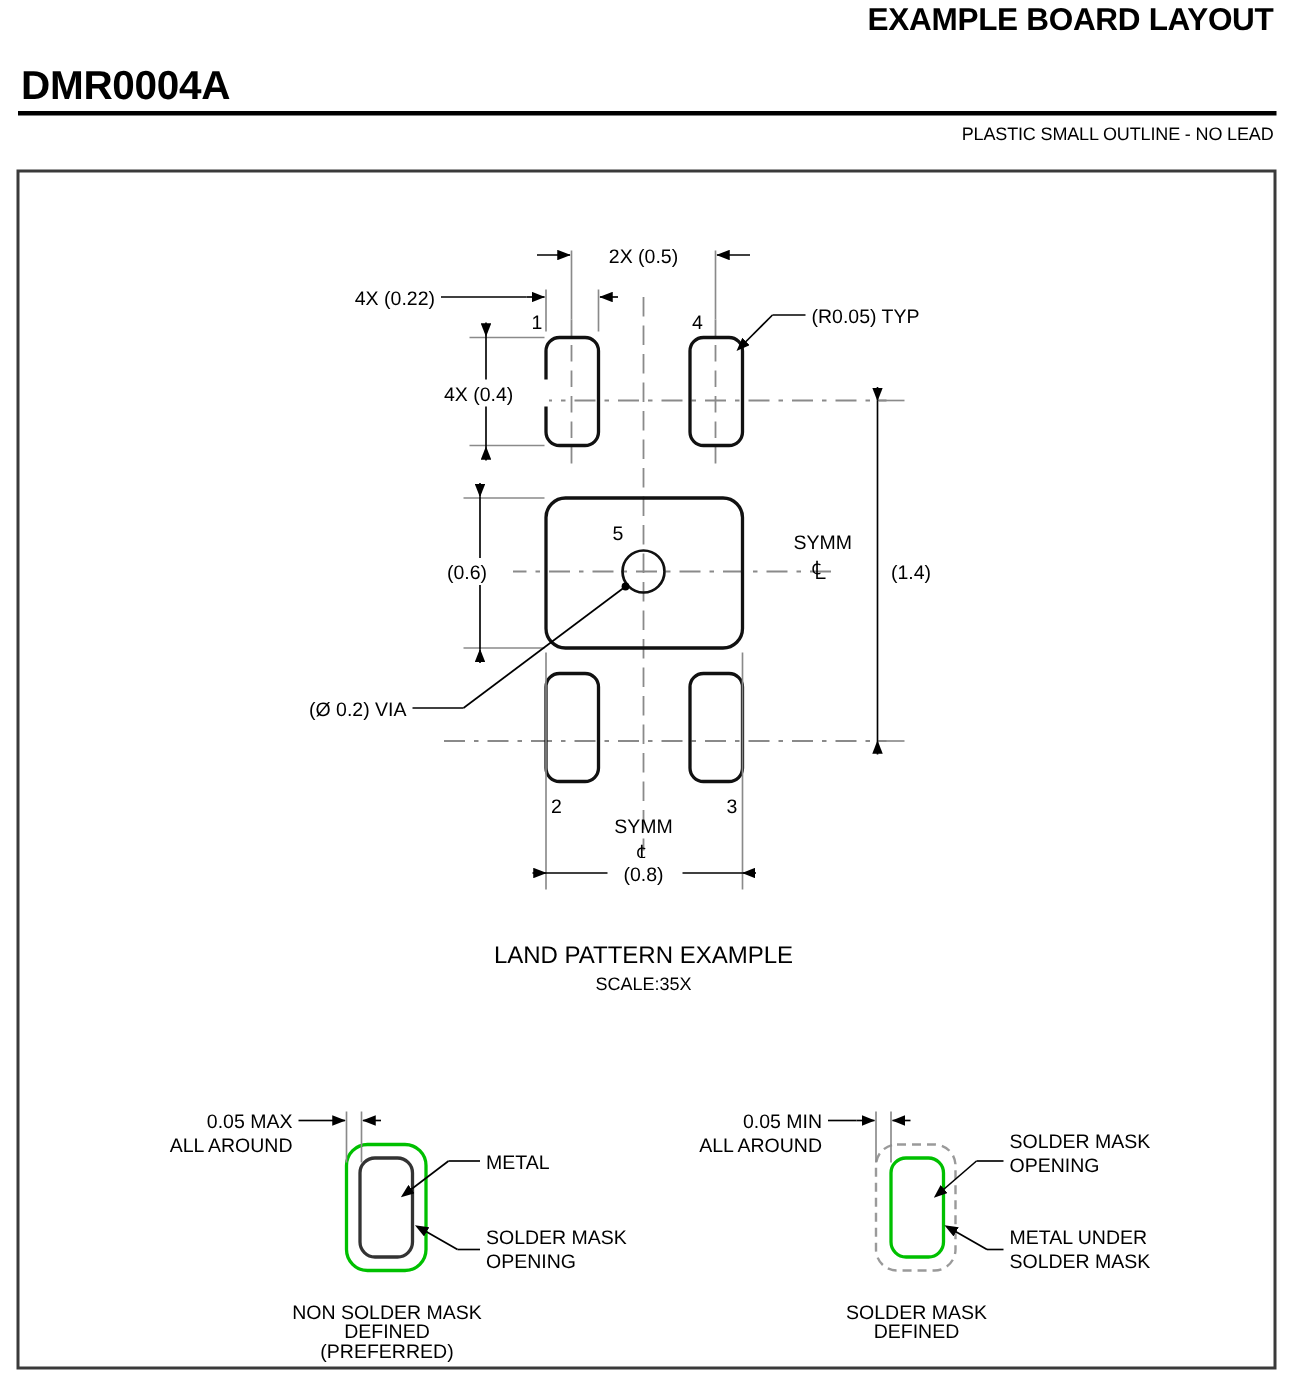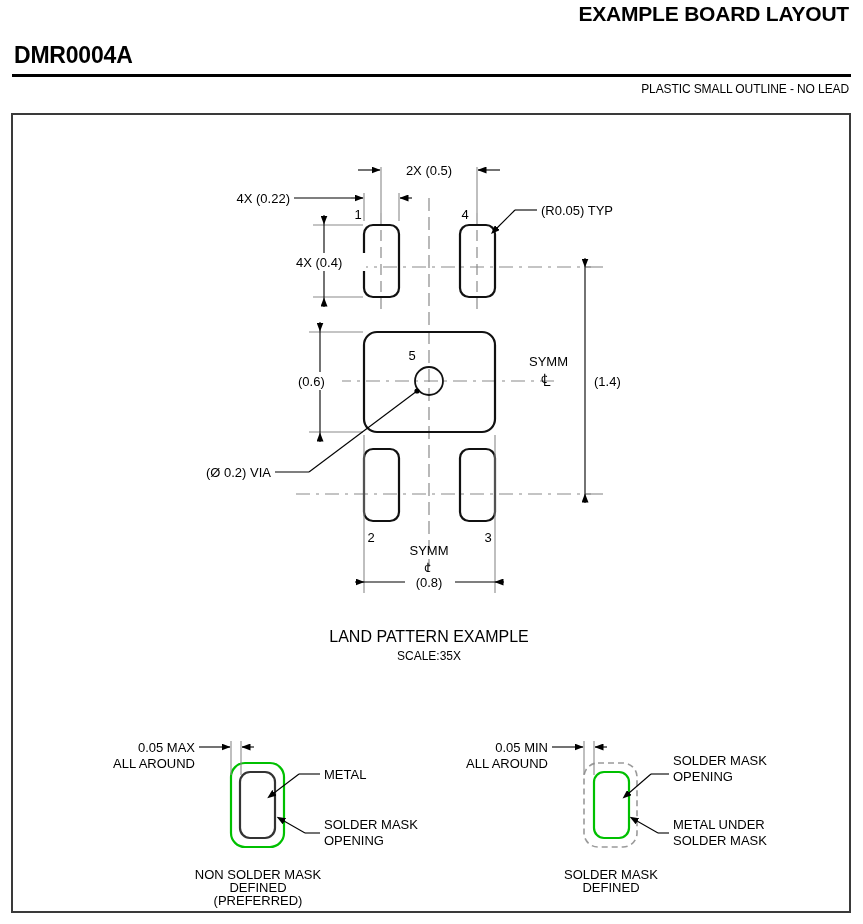--- a/index.html
+++ b/index.html
@@ -28,21 +28,21 @@
     font-size: 21px;
     font-weight: bold;
     letter-spacing: -0.2px;
     white-space: nowrap;
     text-align: center;
   }
   .hdr-partnum {
     position: absolute;
     left: 14px;
     top: 42px;
-    font-size: 23px;
+    font-size: 27px;
     font-weight: bold;
     letter-spacing: -0.2px;
     white-space: nowrap;
   }
   .hdr-pkg {
     position: absolute;
     right: 14px;
     top: 44px;
     font-size: 16px;
     font-weight: bold;

